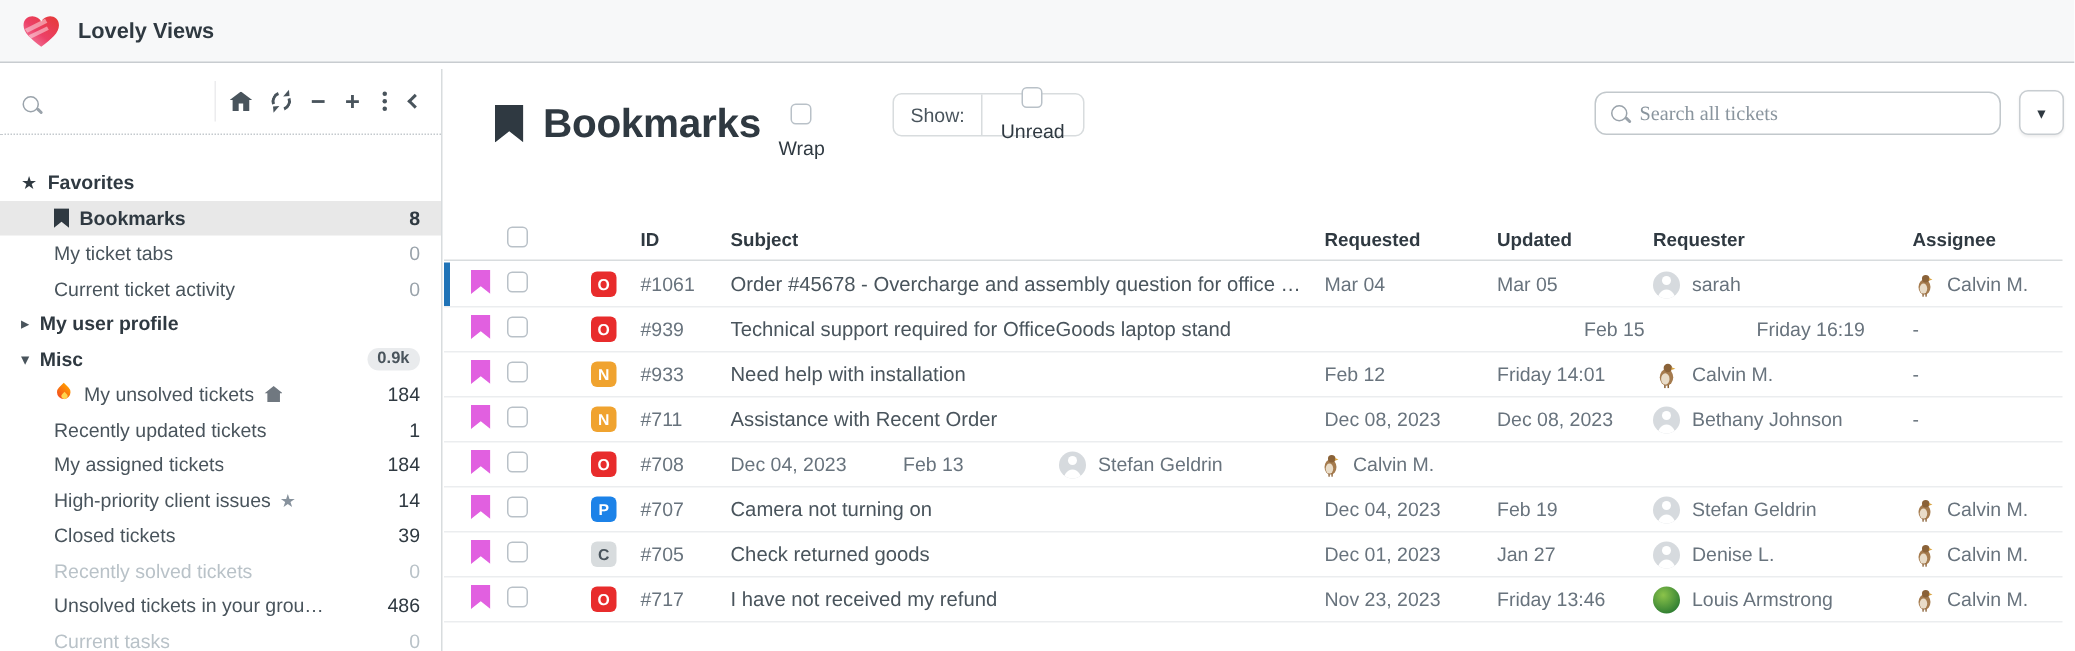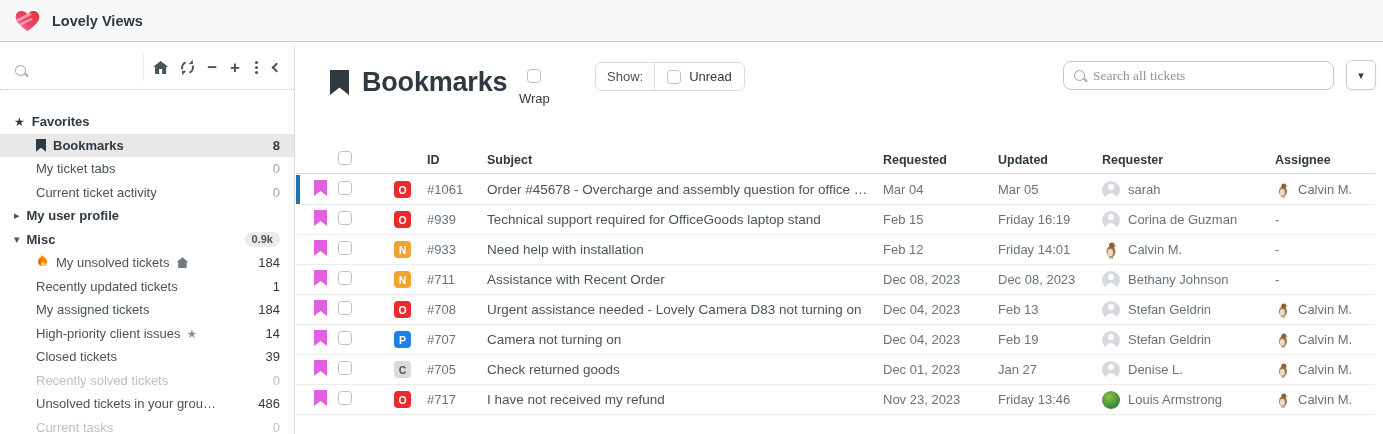--- a/index.html
+++ b/index.html
@@ -72,21 +72,21 @@
   .view-title { position:absolute; left:34px; top:21px; display:flex; align-items:center; gap:13px; }
   .title-bm { width:19px; height:25px; background:#2f3941; clip-path:polygon(0 0,100% 0,100% 100%,50% 70%,0 100%); }
   .title-text { font-size:27px; font-weight:600; color:#2f3941; letter-spacing:-0.2px; }
   .cb { width:14px; height:14px; border:1px solid #b9c1c8; border-radius:3.5px; background:#fff;
     display:inline-block; flex:none; cursor:pointer; }
   .wrap-ctl { position:absolute; left:223px; top:23px; display:flex; align-items:center; gap:8px;
     font-size:13px; color:#2f3941;flex-direction:column; }
   .show-group { position:absolute; left:299px; top:16px; height:29px; border:1px solid #d8dcde;
     border-radius:6px; display:flex; align-items:center; font-size:13px; color:#2f3941; background:#fff; }
   .show-label { padding:0 11px; height:100%; display:flex; align-items:center; border-right:1px solid #d8dcde; color:#49545c; }
-  .unread-ctl { display:flex; align-items:center; gap:8px; padding:0 12px; }
+  .unread-ctl { display:flex; align-items:center; gap:8px; padding:0 12px;flex-direction:column; }
   .search-box { position:absolute; left:767px; top:15px; width:271px; height:29px; border:1px solid #c2c8cc;
     border-radius:8px; background:#fff; display:flex; align-items:center; padding-left:10px; }
   .search-box input { border:none; outline:none; flex:1; height:100%; font-size:13.5px; color:#2f3941;
     margin-left:8px; background:transparent; font-family:Liberation Serif, serif; border-radius:8px; }
   .search-box input::placeholder { color:#8a959e; }
   .caret-btn { position:absolute; left:1050px; top:14px; width:30px; height:30px; border:1px solid #c8cdd1;
     border-radius:6px; background:#fff; box-shadow:0 1px 2px rgba(0,0,0,.07); display:flex;
     align-items:center; justify-content:center; cursor:pointer; }
   .caret-btn::after { content:"▾"; font-size:11px; color:#2f3941; }
 
@@ -346,26 +346,20 @@
           <span class="c-check"><span class="cb"></span></span>
           <span class="c-badge">
             <span class="badge" data-variant="open">O</span>
           </span>
           <span class="c-id">#939</span>
           <span class="c-subj">
             <span class="subj">Technical support required for OfficeGoods laptop stand</span>
           </span>
           <span class="c-req">Feb 15</span>
           <span class="c-upd">Friday 16:19</span>
-          <span class="c-rqr">
-            <span class="avatar" data-variant="person">
-              
-            </span>
-            <span class="pname">Corina de Guzman</span>
-          </span>
           <span class="c-asg">
 
             <span class="pname">-</span>
           </span>
         </div>
 
         <div class="trow">
           <span class="c-pin"><span class="pin-icon"></span></span>
           <span class="c-check"><span class="cb"></span></span>
           <span class="c-badge">
@@ -420,23 +414,20 @@
           </span>
         </div>
 
         <div class="trow">
           <span class="c-pin"><span class="pin-icon"></span></span>
           <span class="c-check"><span class="cb"></span></span>
           <span class="c-badge">
             <span class="badge" data-variant="open">O</span>
           </span>
           <span class="c-id">#708</span>
-          <span class="c-subj">
-            <span class="subj">Urgent assistance needed - Lovely Camera D83 not turning on</span>
-          </span>
           <span class="c-req">Dec 04, 2023</span>
           <span class="c-upd">Feb 13</span>
           <span class="c-rqr">
             <span class="avatar" data-variant="person">
               
             </span>
             <span class="pname">Stefan Geldrin</span>
           </span>
           <span class="c-asg">
             <span class="avatar-b" data-variant="bird">

